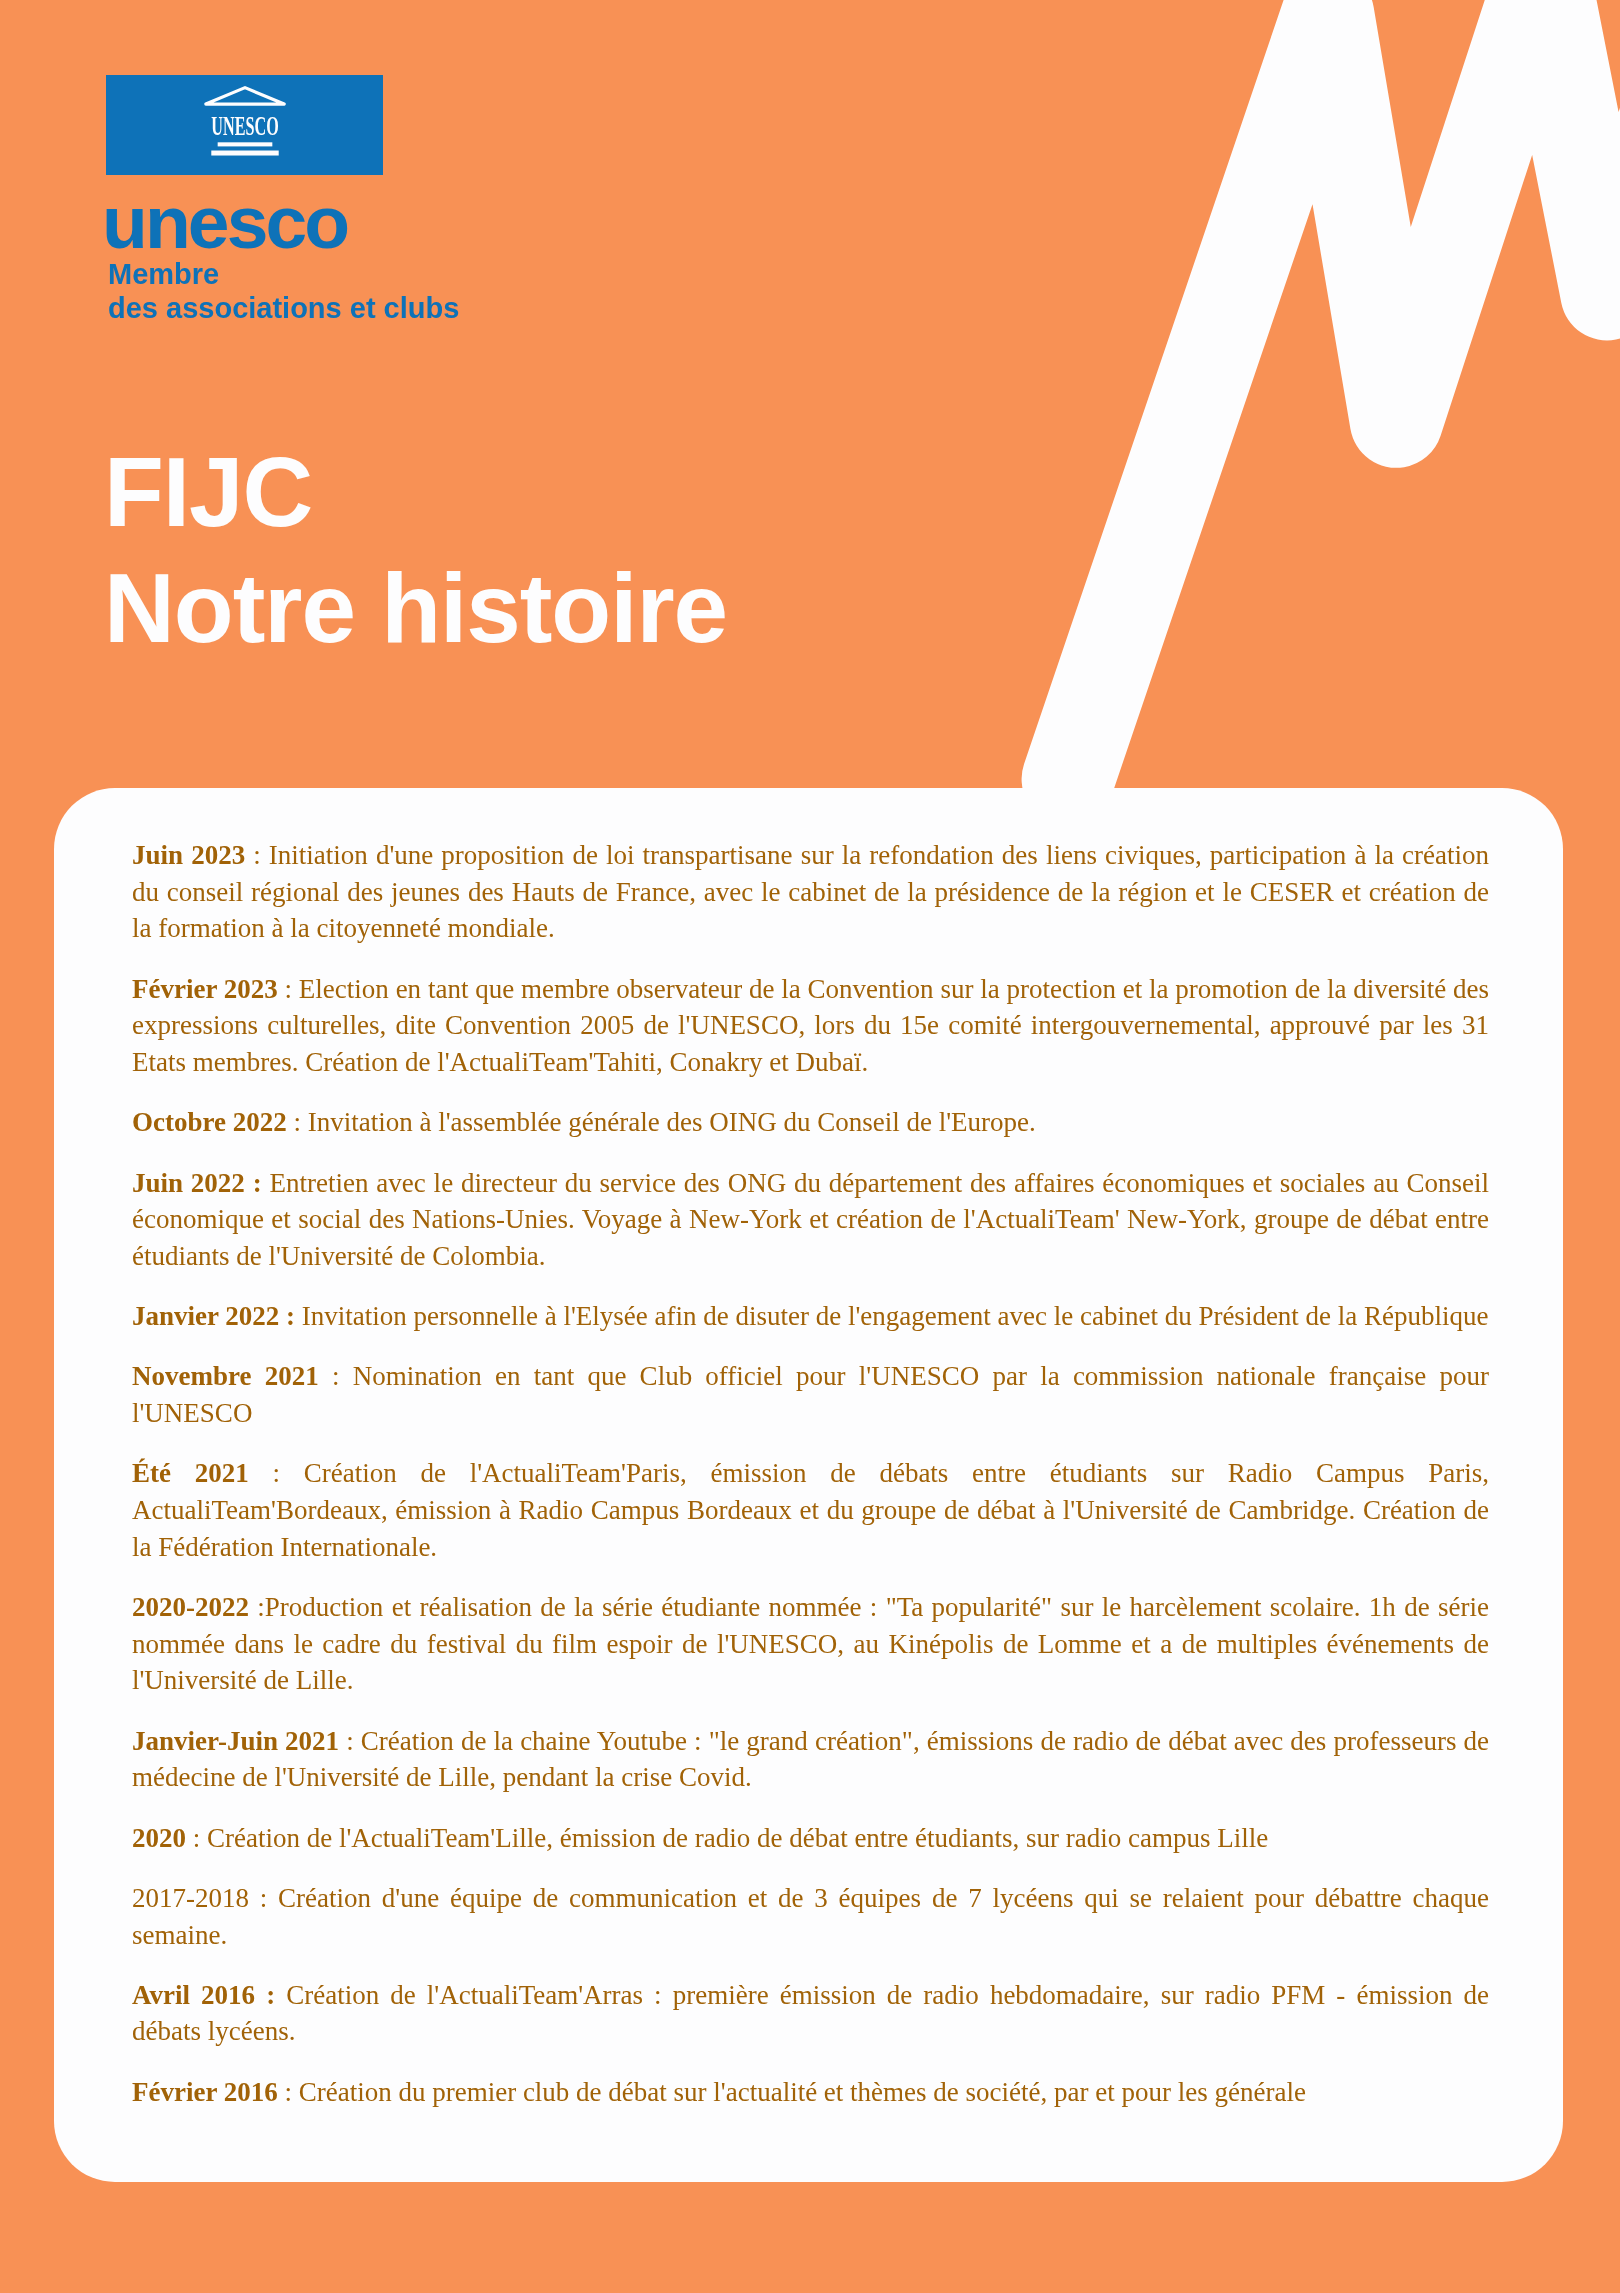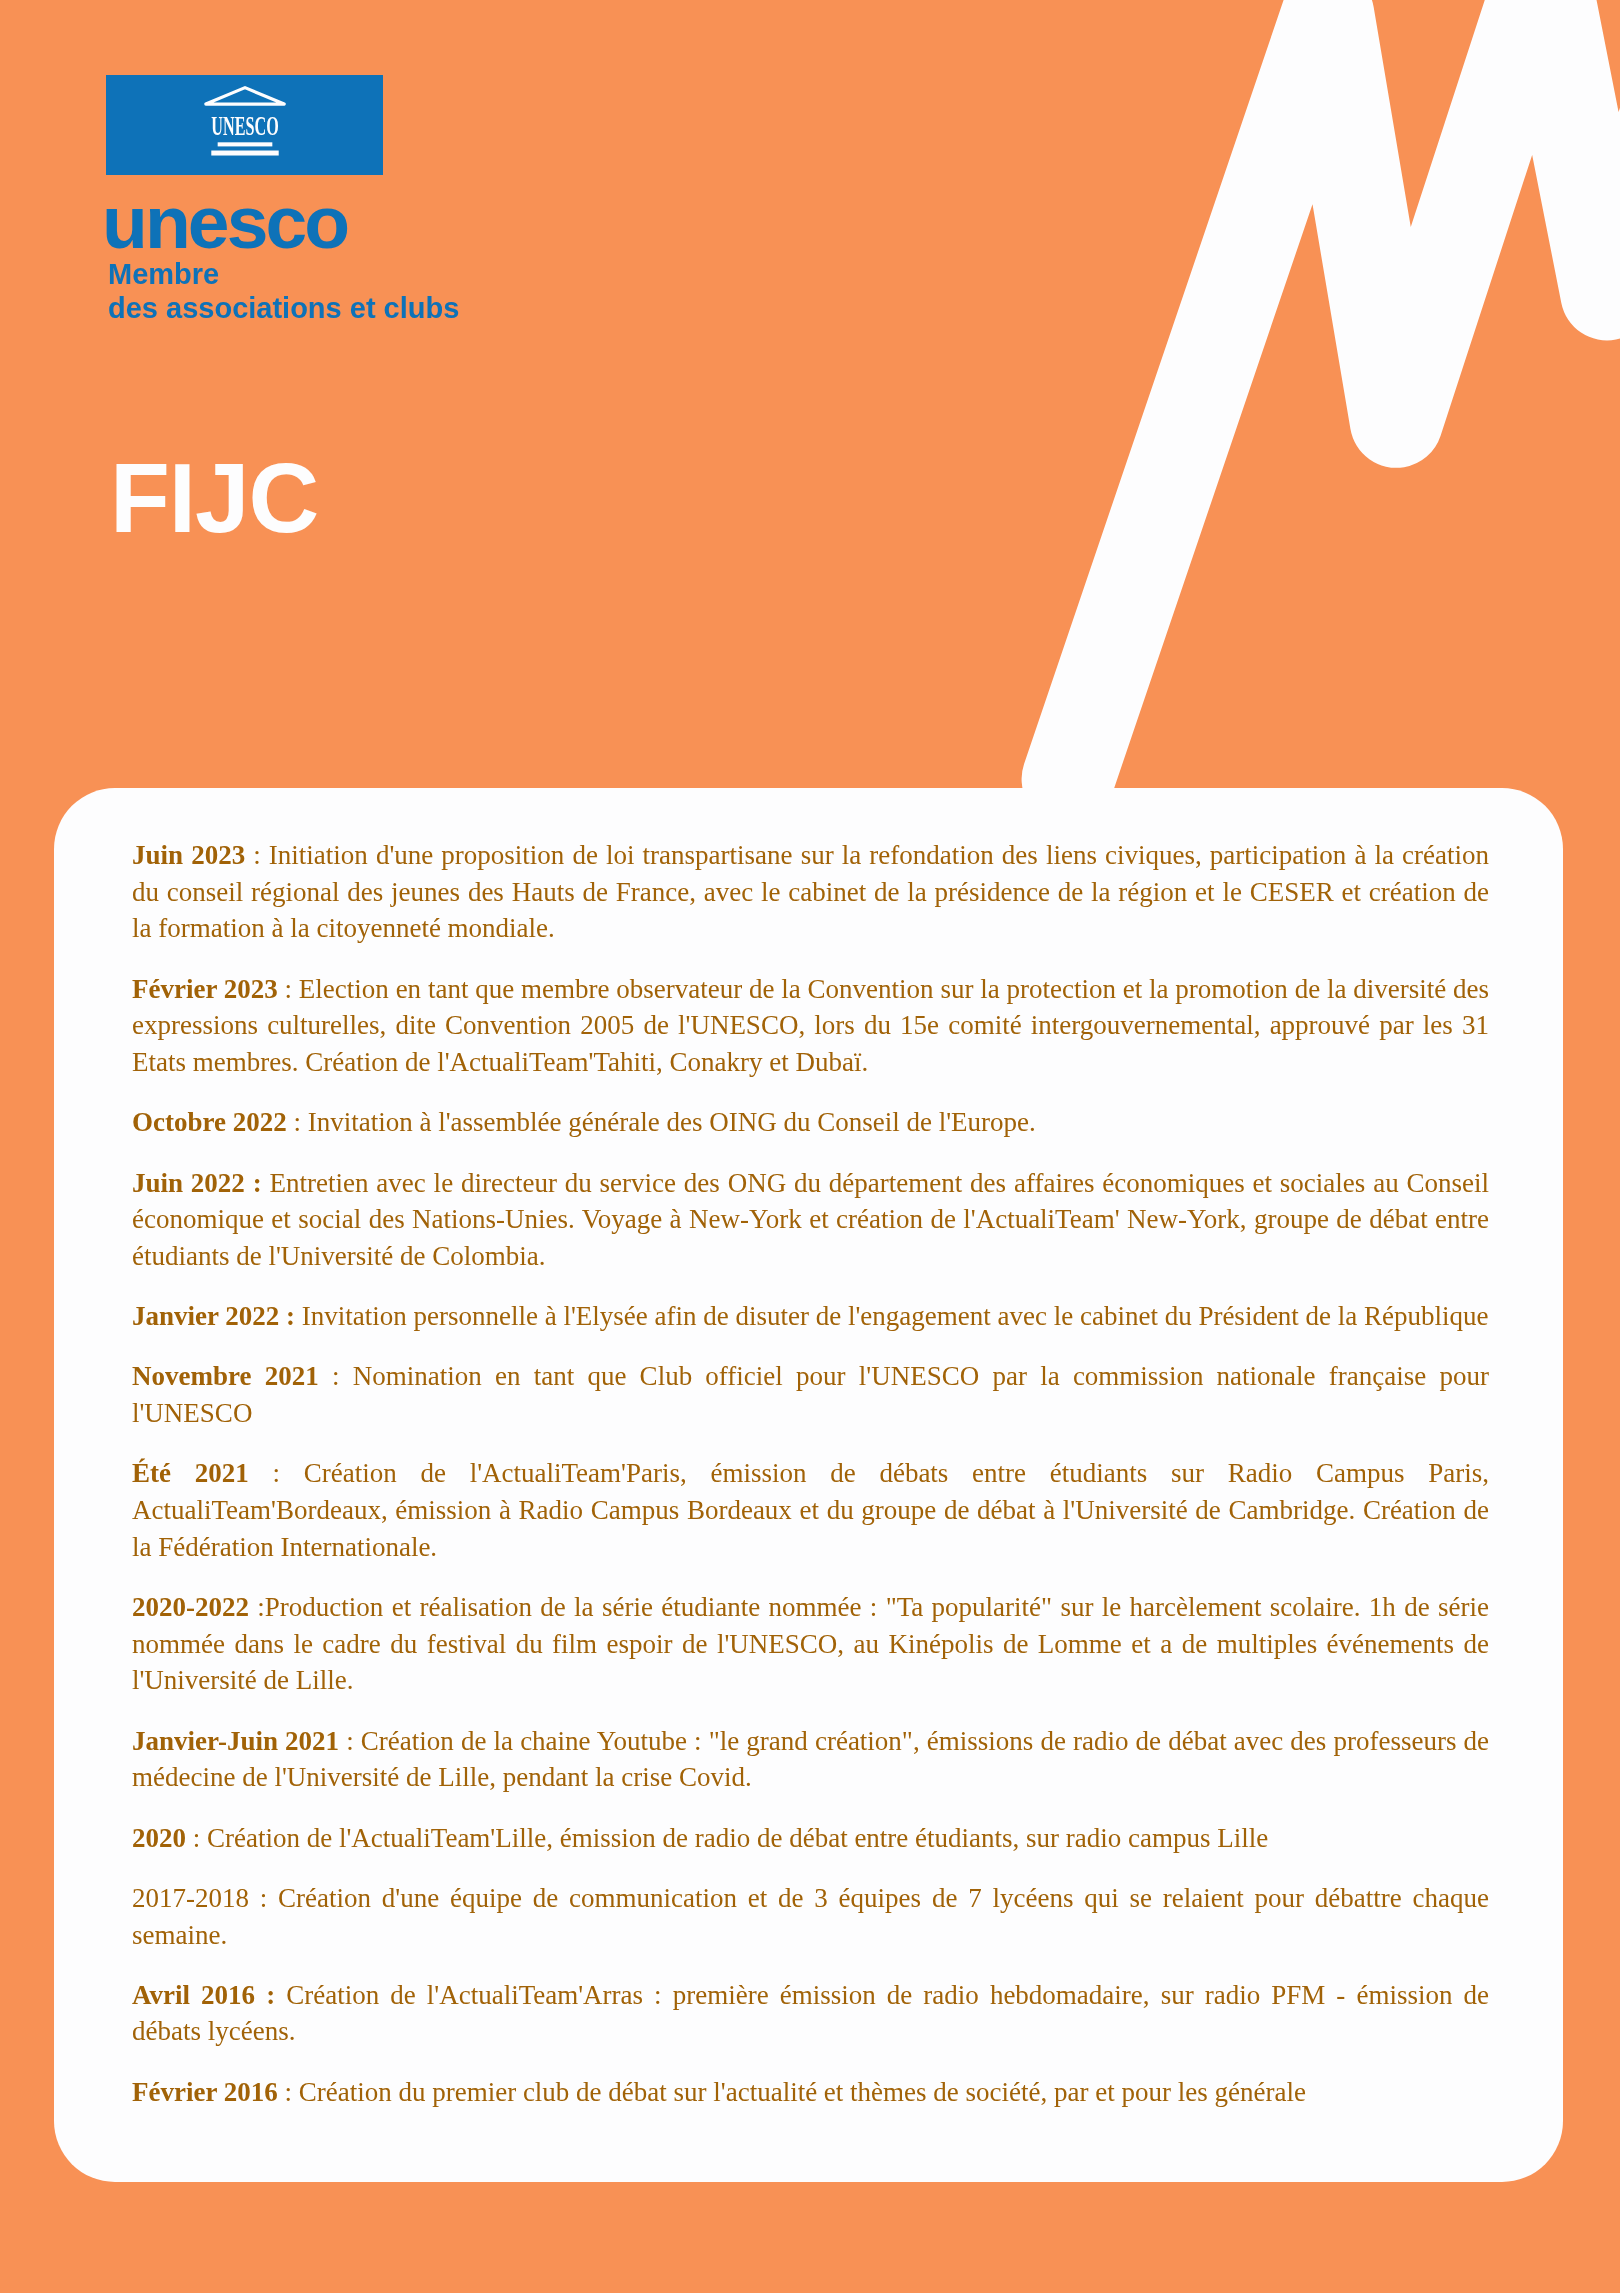--- a/index.html
+++ b/index.html
@@ -57,21 +57,21 @@
     font-size: 29px;
     font-weight: 700;
     line-height: 1.18;
     color: #0E72B8;
   }
 
   .title {
     position: absolute;
     left: 102px;
     top: 433px;
-    margin: 8px;
+    margin: 2px;
     font-size: 98px;
     line-height: 1.18;
     font-weight: 700;
     letter-spacing: -1px;
     color: #FDFDFE;
   }
   .title span { display: block; }
 
   .card {
     position: absolute;
@@ -117,20 +117,21 @@
 
   <div class="wordmark">unesco</div>
 
   <div class="logo-subtitle">
     <div>Membre</div>
     <div>des associations et clubs</div>
   </div>
 
   <h1 class="title">
     <span>FIJC</span>
+    <span>Notre histoire</span>
   </h1>
 
   <main class="card" id="timeline-card">
       <p class="event"><strong>Juin 2023</strong><span> :  Initiation d'une proposition de  loi transpartisane sur la refondation des liens civiques, participation à la création du conseil régional des jeunes des Hauts de France, avec le cabinet de la présidence de la région et le CESER et création de la formation à la citoyenneté mondiale.</span></p>
       <p class="event"><strong>Février 2023</strong><span> : Election en tant que membre observateur de la Convention sur la protection et la promotion de la diversité des expressions culturelles, dite Convention 2005 de l'UNESCO, lors du 15e comité intergouvernemental,  approuvé par les 31 Etats membres. Création de l'ActualiTeam'Tahiti, Conakry et Dubaï.</span></p>
       <p class="event"><strong>Octobre 2022</strong><span> : Invitation à l'assemblée générale des OING du Conseil de l'Europe.</span></p>
       <p class="event"><strong>Juin 2022 :</strong><span> Entretien avec le directeur du service des ONG du  département des affaires économiques et sociales au Conseil économique et social des Nations-Unies. Voyage à New-York et création de l'ActualiTeam' New-York, groupe de débat entre étudiants de l'Université de Colombia.</span></p>
       <p class="event"><strong>Janvier 2022 :</strong><span> Invitation personnelle à l'Elysée afin de disuter de l'engagement avec le cabinet du Président de la République</span></p>
       <p class="event"><strong>Novembre 2021</strong><span> :  Nomination en tant que Club officiel pour l'UNESCO par la commission nationale française pour l'UNESCO</span></p>
       <p class="event"><strong>Été 2021</strong><span> :  Création de l'ActualiTeam'Paris, émission de débats entre étudiants sur Radio Campus Paris, ActualiTeam'Bordeaux, émission à Radio Campus Bordeaux et du groupe de débat à l'Université de Cambridge. Création de la Fédération Internationale.</span></p>

